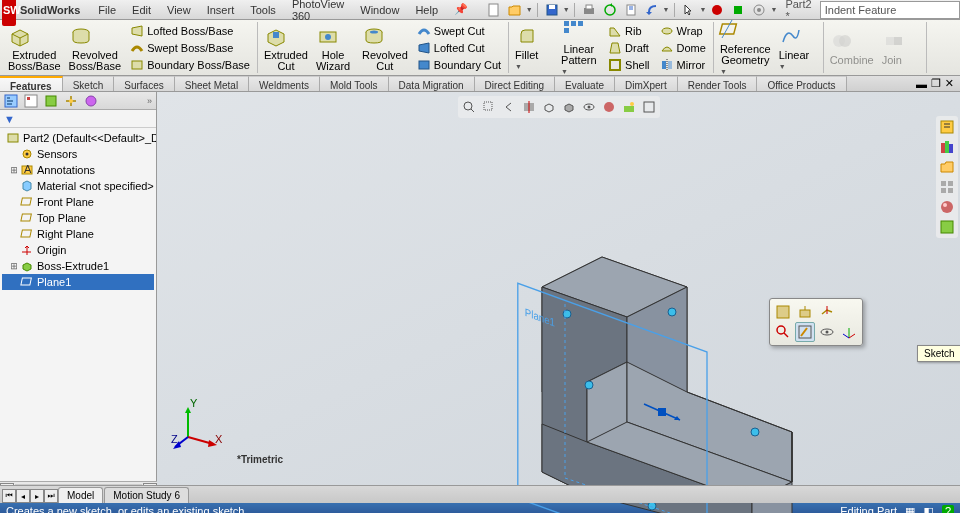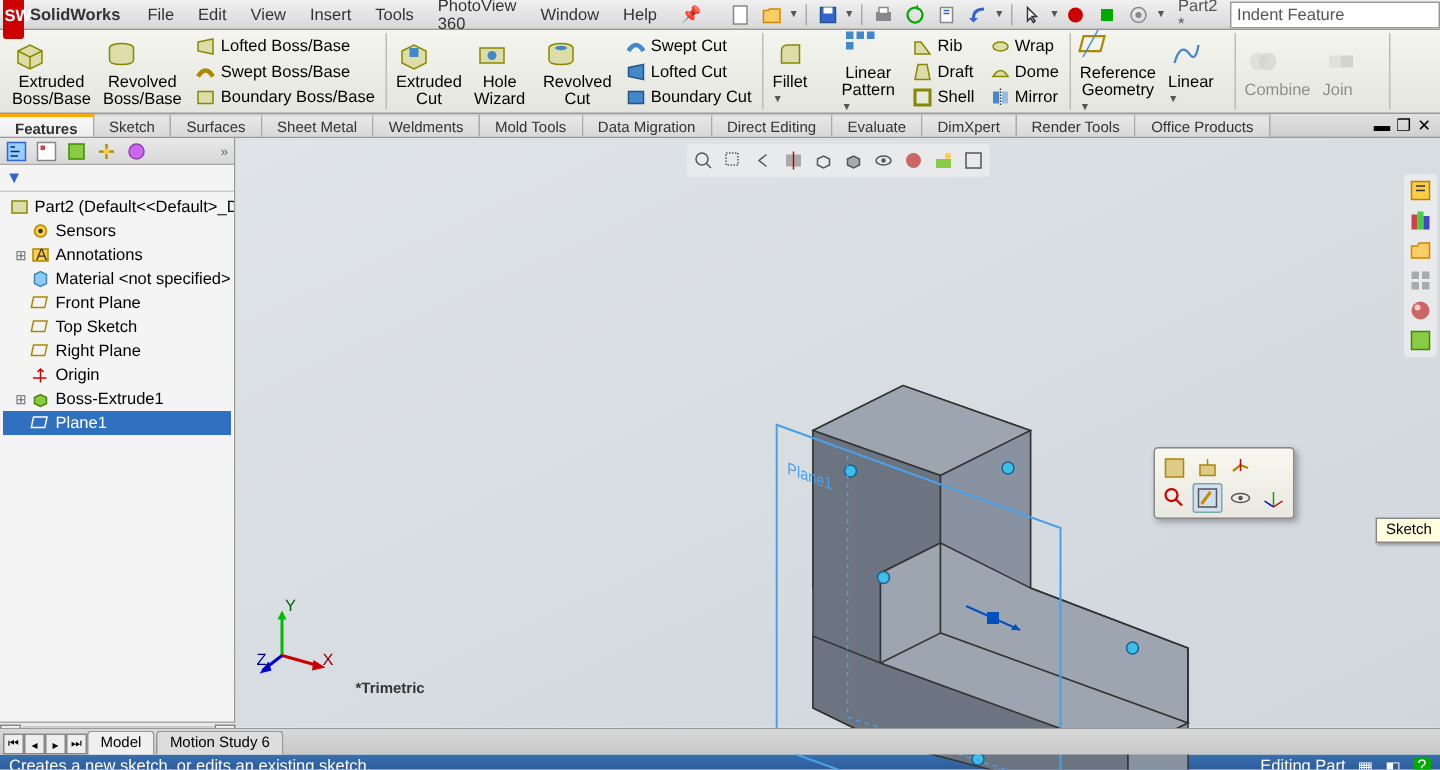--- a/index.html
+++ b/index.html
@@ -493,21 +493,21 @@
             </svg>
           </span>
           <span>Front Plane</span>
         </div>
       <div class="tree-row" style="padding-left:18px">
           <span class="tree-icon">
             <svg width="14" height="14">
               <rect x="3" y="3" width="9" height="7" fill="none" stroke="#a80" transform="skewX(-12)"></rect>
             </svg>
           </span>
-          <span>Top Sketch</span>
+          <span>Top Plane</span>
         </div>
       <div class="tree-row" style="padding-left:18px">
           <span class="tree-icon">
             <svg width="14" height="14">
               <rect x="3" y="3" width="9" height="7" fill="none" stroke="#a80" transform="skewX(-12)"></rect>
             </svg>
           </span>
           <span>Right Plane</span>
         </div>
       <div class="tree-row" style="padding-left:18px">

